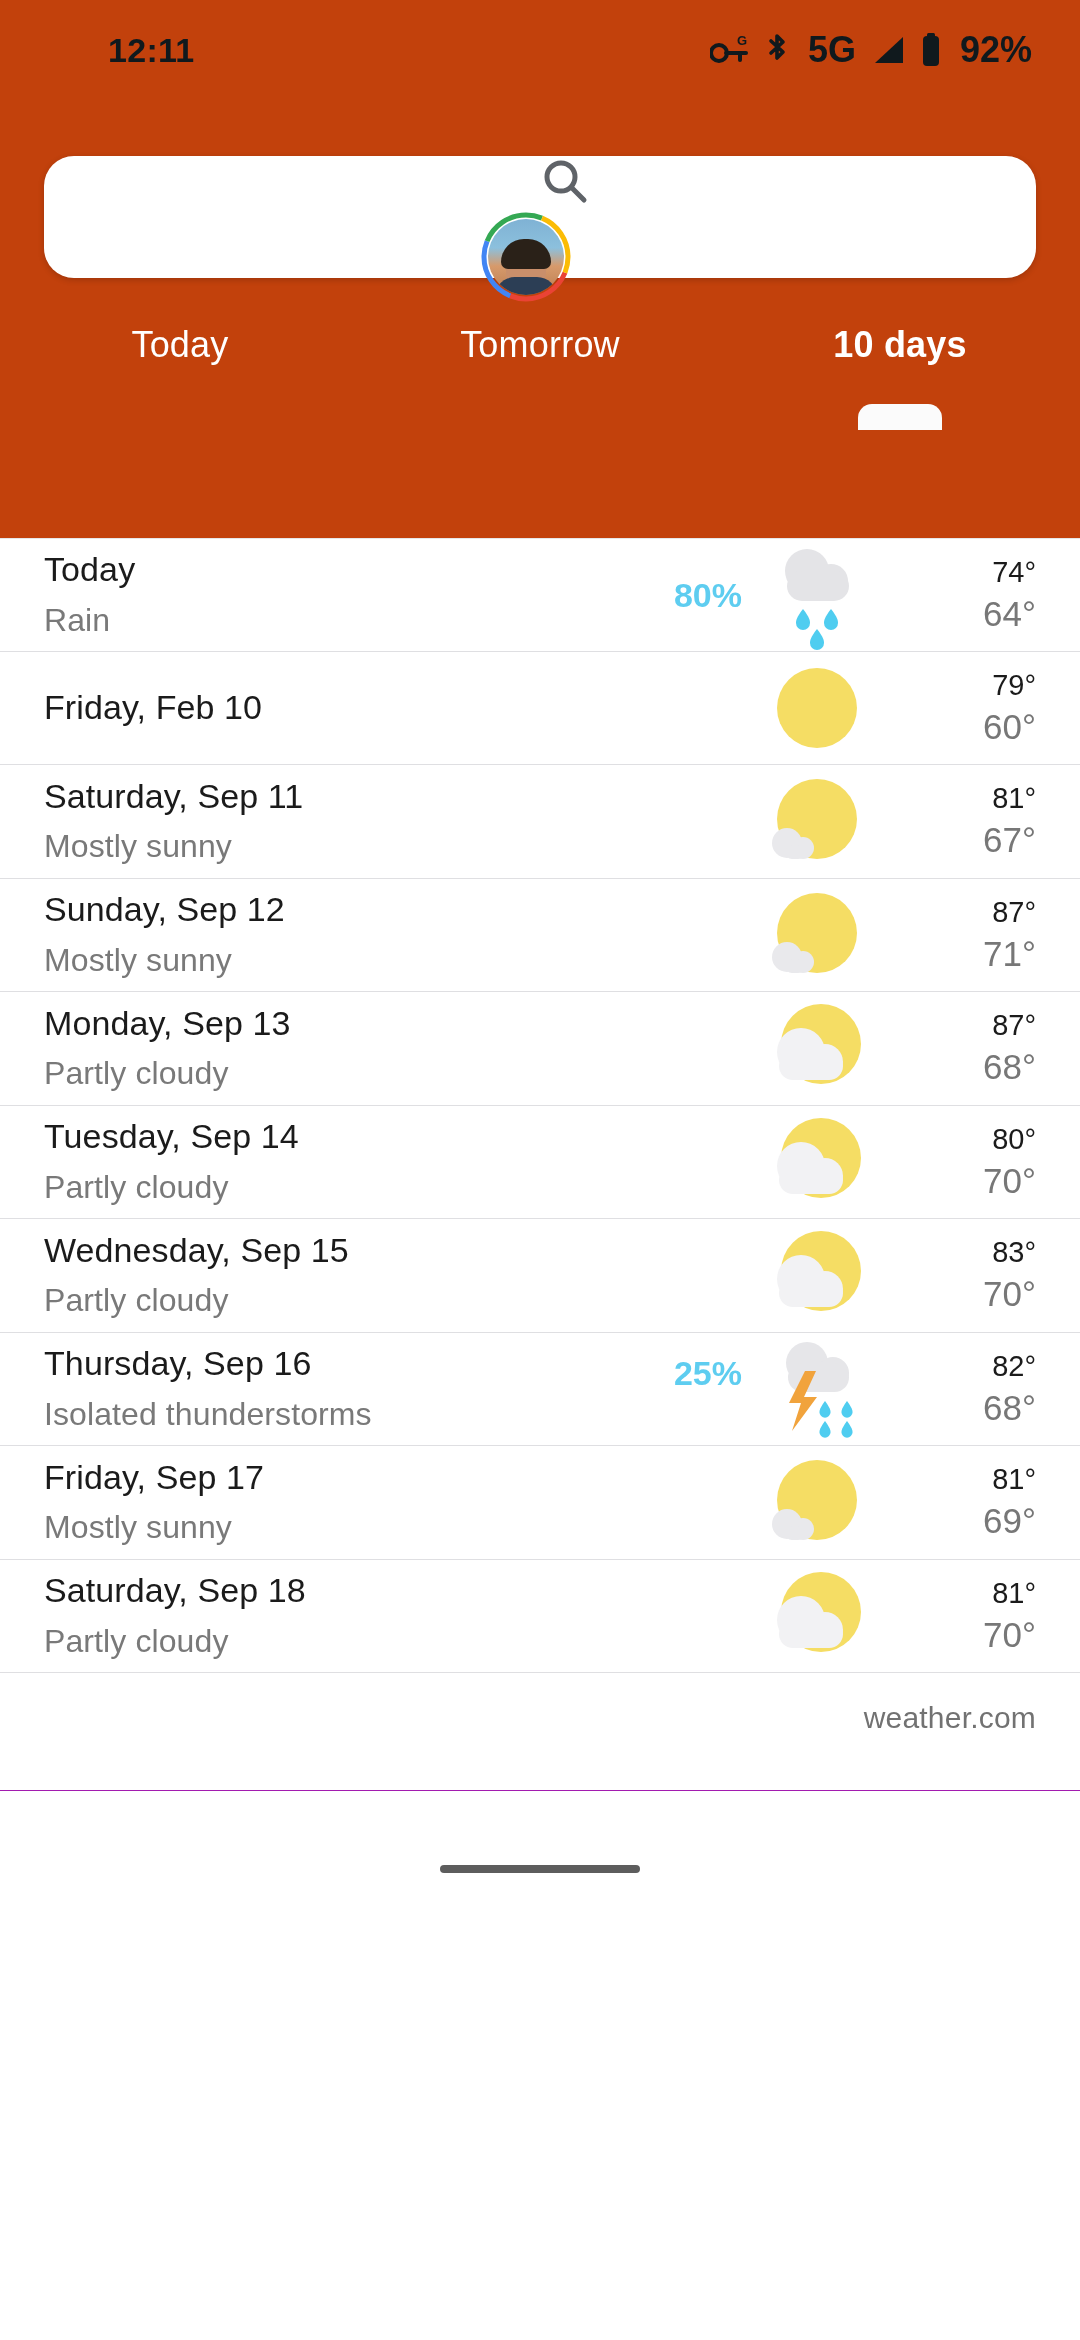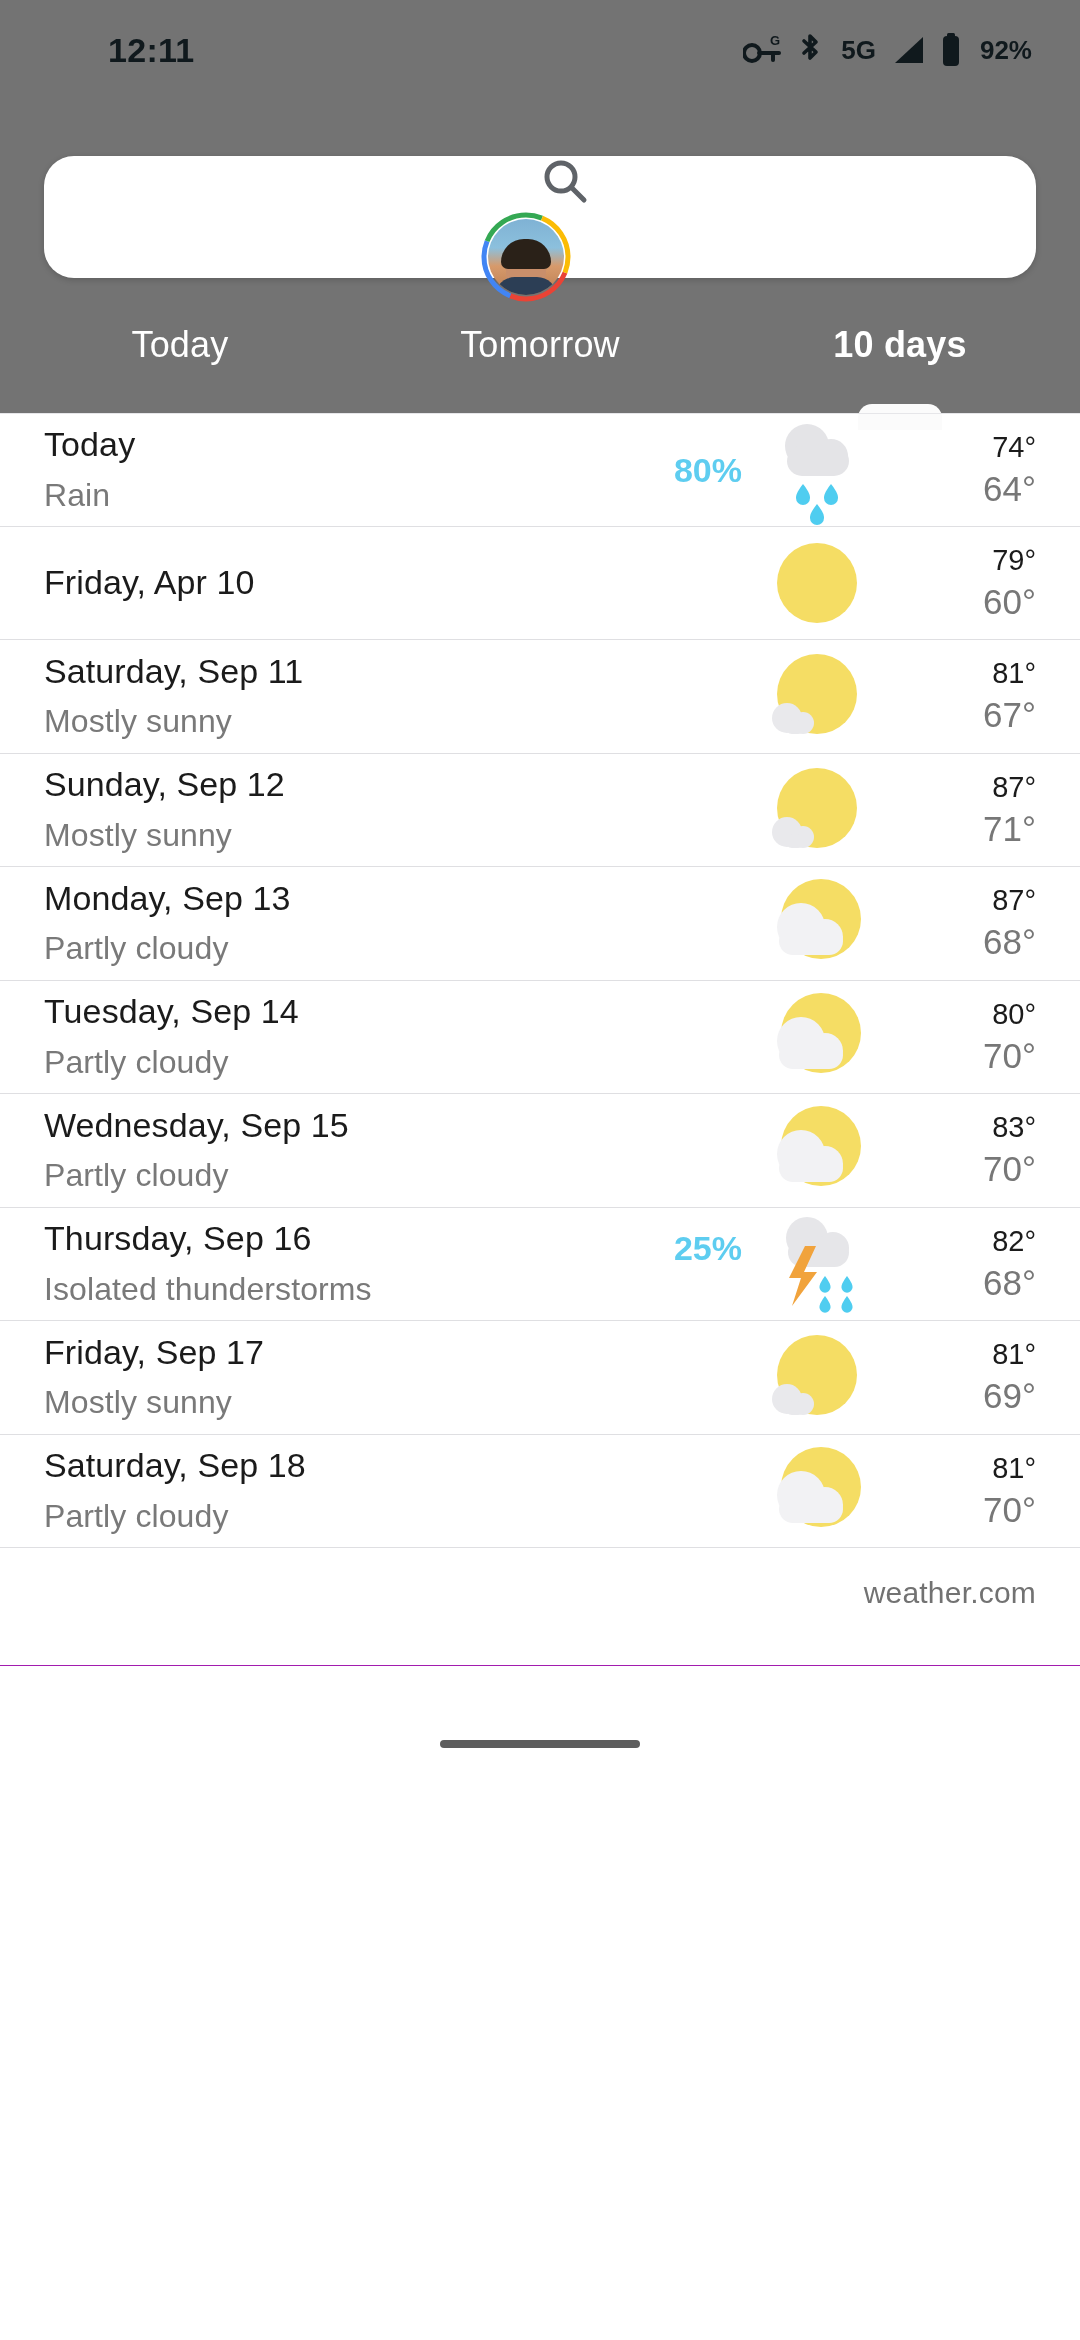--- a/index.html
+++ b/index.html
@@ -7,22 +7,22 @@
     width:1080px; height:2340px;
     background:#ffffff;
     font-family:"Liberation Sans", sans-serif;
     overflow:hidden;
   }
 
   
   .header {
     position:relative;
     width:1080px;
-    height:413px;
-    background:#737373;
+    height:538px;
+    background:#c2410c;
   }
 
   
   .statusbar {
     height:100px;
     display:flex;
     align-items:center;
     justify-content:space-between;
     padding:0 48px 0 44px;
     color:#0d1417;
@@ -34,21 +34,21 @@
     color:#10191d;
     padding-left:64px;
   }
   .status-icons {
     display:flex;
     align-items:center;
     gap:14px;
   }
   .status-icons svg { display:block; }
   .status-batt-text {
-    font-size:26px;
+    font-size:36px;
     font-weight:600;
     color:#10191d;
     margin-left:4px;
   }
 
   
   .searchbar {
     position:absolute;
     left:44px; top:156px;
     width:992px; height:122px;
@@ -326,21 +326,21 @@
             <path d="M58 92 c7 9 7 12 7 14 a7 7 0 0 1 -14 0 c0 -2 0 -5 7 -14 z"></path>
           </g>
         </svg></div>
       <div class="row-temps">
         <div class="temp-hi">74°</div>
         <div class="temp-lo">64°</div>
       </div>
     </div>
     <div class="row">
       <div class="row-left">
-        <div class="row-day">Friday, Apr 10</div>
+        <div class="row-day">Friday, Feb 10</div>
       </div>
       <div class="row-icon"><svg width="116" height="116" viewBox="0 0 116 116">
           <circle cx="58" cy="58" r="40" fill="#f5dd64"></circle>
         </svg></div>
       <div class="row-temps">
         <div class="temp-hi">79°</div>
         <div class="temp-lo">60°</div>
       </div>
     </div>
     <div class="row">

